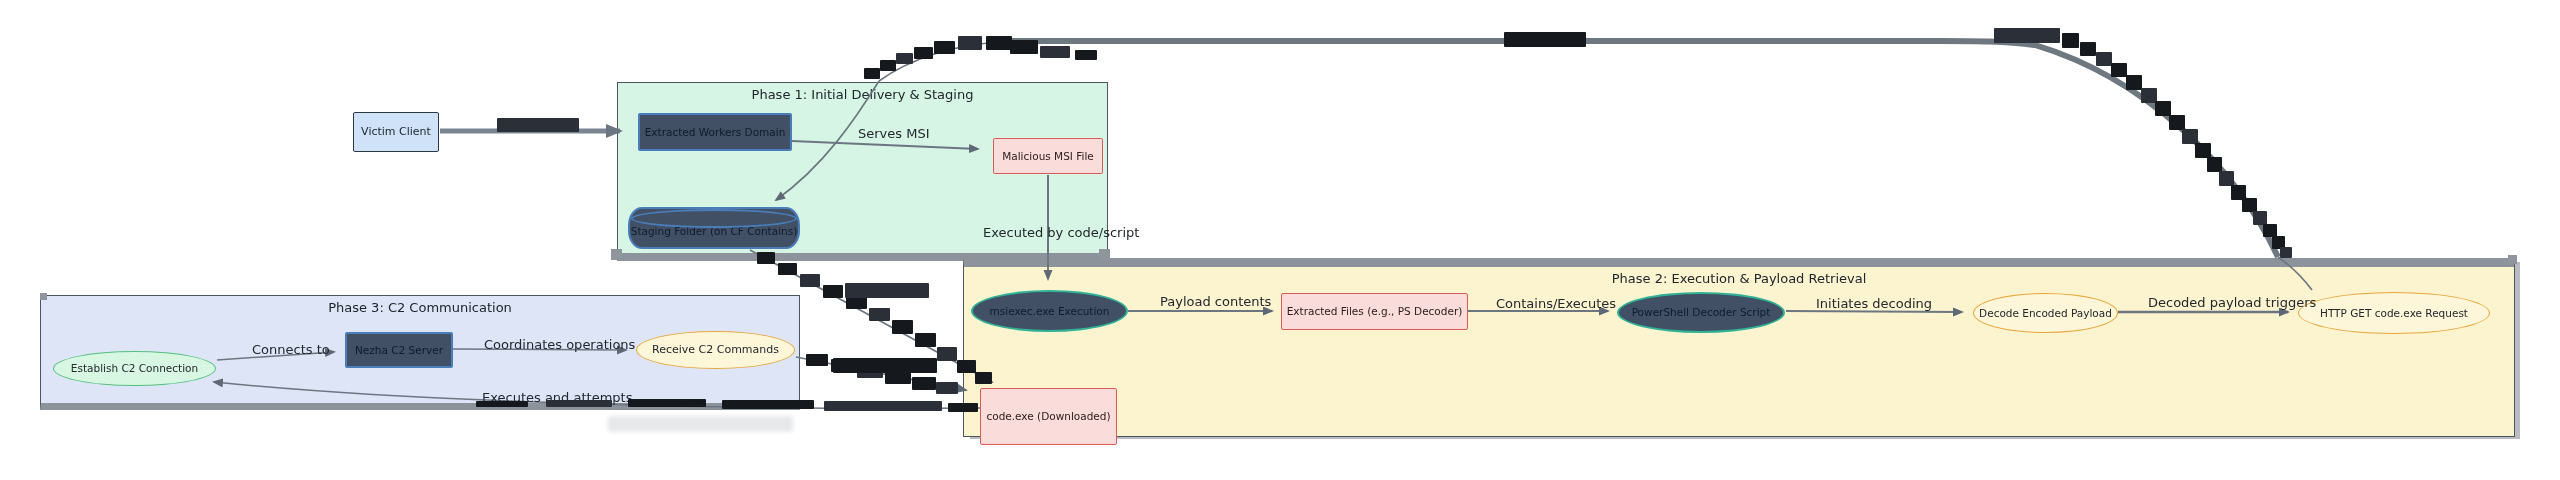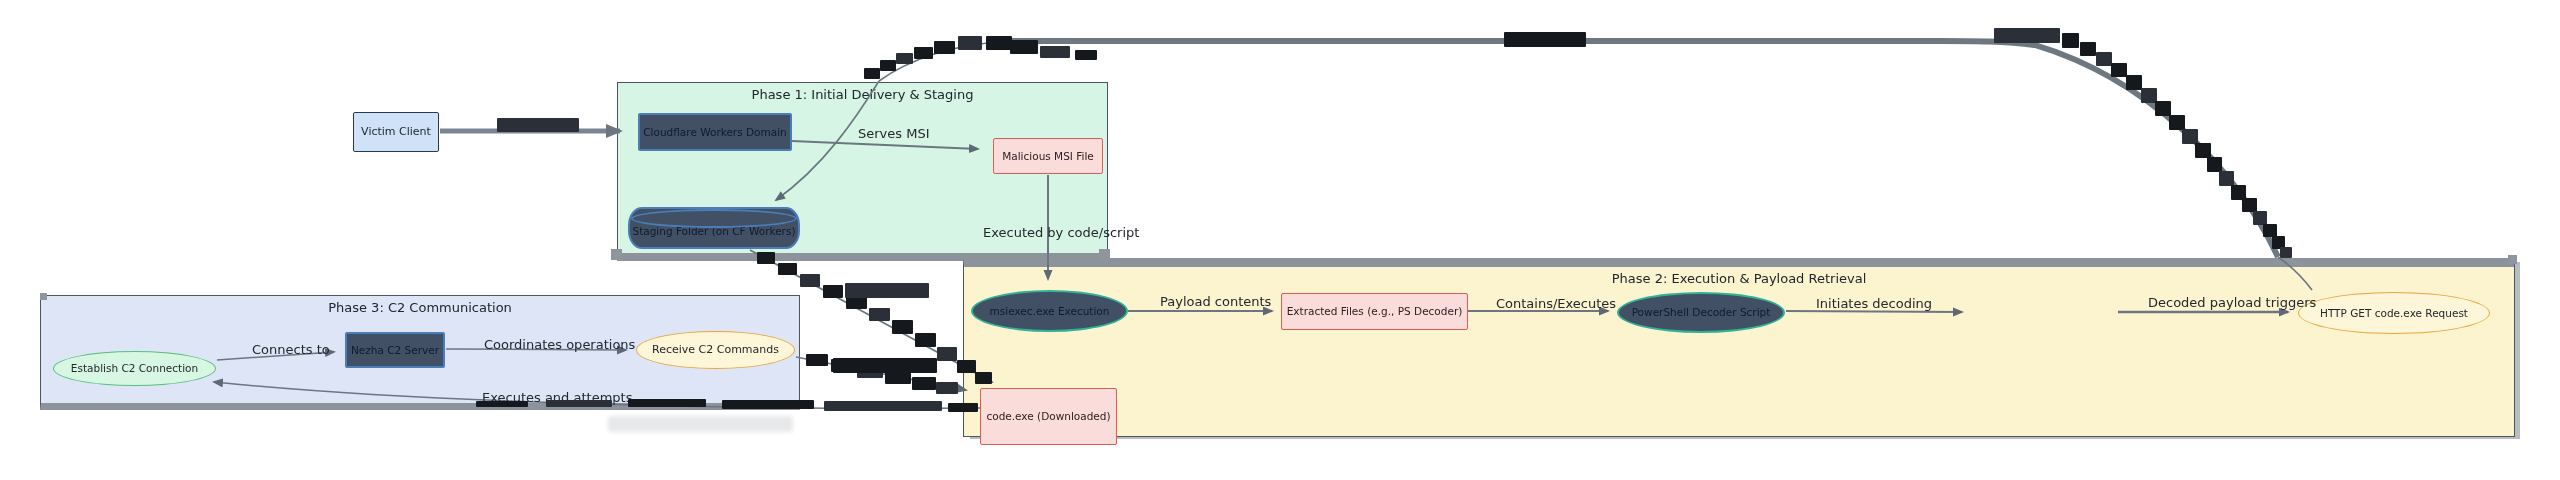--- a/index.html
+++ b/index.html
@@ -75,32 +75,33 @@
     <path d="M 1468 311 L 1608 311" stroke="#6b7681" stroke-width="1.8" fill="none" marker-end="url(#arr)"></path>
     <path d="M 1786 311 L 1962 312" stroke="#6b7681" stroke-width="1.8" fill="none" marker-end="url(#arr)"></path>
     <path d="M 2118 312 L 2288 312" stroke="#6b7681" stroke-width="2.6" fill="none" marker-end="url(#arr)"></path>
     <path d="M 217 360 L 334 352" stroke="#6b7681" stroke-width="1.5" fill="none" marker-end="url(#arr)"></path>
     <path d="M 446 349 L 626 350" stroke="#6b7681" stroke-width="1.5" fill="none" marker-end="url(#arr)"></path>
     <path d="M 796 357 L 966 390" stroke="#6b7681" stroke-width="1.5" fill="none" marker-end="url(#arr)"></path>
     <path d="M 980 408 C 760 410 430 404 214 382" stroke="#6b7681" stroke-width="1.5" fill="none" marker-end="url(#arr)"></path>
   </svg>
 
   <div class="node rect blue-box" style="left:353px;top:112px;width:86px;height:40px;">Victim Client</div>
-  <div class="node rect dark-box small" style="left:638px;top:113px;width:154px;height:38px;">Cloudflare Workers Domain</div>
+  <div class="node rect dark-box small" style="left:638px;top:113px;width:154px;height:38px;">Extracted Workers Domain</div>
   <div class="node rect pink-box small" style="left:993px;top:138px;width:110px;height:36px;">Malicious MSI File</div>
-  <div class="node cyl small" style="left:628px;top:207px;width:172px;height:42px;">Staging Folder (on CF Workers)</div>
+  <div class="node cyl small" style="left:628px;top:207px;width:172px;height:42px;">Staging Folder (on CF Contains)</div>
 
   <div class="node ellipse dark-ellipse small" style="left:971px;top:290px;width:157px;height:42px;">msiexec.exe Execution</div>
   <div class="node rect pink-box small" style="left:1281px;top:293px;width:187px;height:37px;">Extracted Files (e.g., PS Decoder)</div>
   <div class="node ellipse dark-ellipse small" style="left:1617px;top:292px;width:168px;height:41px;">PowerShell Decoder Script</div>
+  <div class="node ellipse yellow-ellipse small" style="left:1973px;top:293px;width:145px;height:40px;">Decode Encoded Payload</div>
   <div class="node ellipse yellow-ellipse small" style="left:2298px;top:292px;width:192px;height:42px;">HTTP GET code.exe Request</div>
   <div class="node rect pink-box small" style="left:980px;top:388px;width:137px;height:57px;">code.exe (Downloaded)</div>
 
   <div class="node ellipse green-ellipse small" style="left:53px;top:351px;width:163px;height:35px;">Establish C2 Connection</div>
-  <div class="node rect dark-box small" style="left:345px;top:332px;width:100px;height:36px;">Nezha C2 Server</div>
+  <div class="node rect dark-box small" style="left:345px;top:332px;width:108px;height:36px;">Nezha C2 Server</div>
   <div class="node ellipse yellow-ellipse" style="left:636px;top:331px;width:159px;height:38px;">Receive C2 Commands</div>
 
   <div class="elabel" style="left:858px;top:126px;">Serves MSI</div>
   <div class="elabel" style="left:983px;top:225px;">Executed by code/script</div>
   <div class="elabel" style="left:1160px;top:294px;">Payload contents</div>
   <div class="elabel" style="left:1496px;top:296px;">Contains/Executes</div>
   <div class="elabel" style="left:1816px;top:296px;">Initiates decoding</div>
   <div class="elabel" style="left:2148px;top:295px;">Decoded payload triggers</div>
   <div class="elabel" style="left:252px;top:342px;">Connects to</div>
   <div class="elabel" style="left:484px;top:337px;">Coordinates operations</div>

